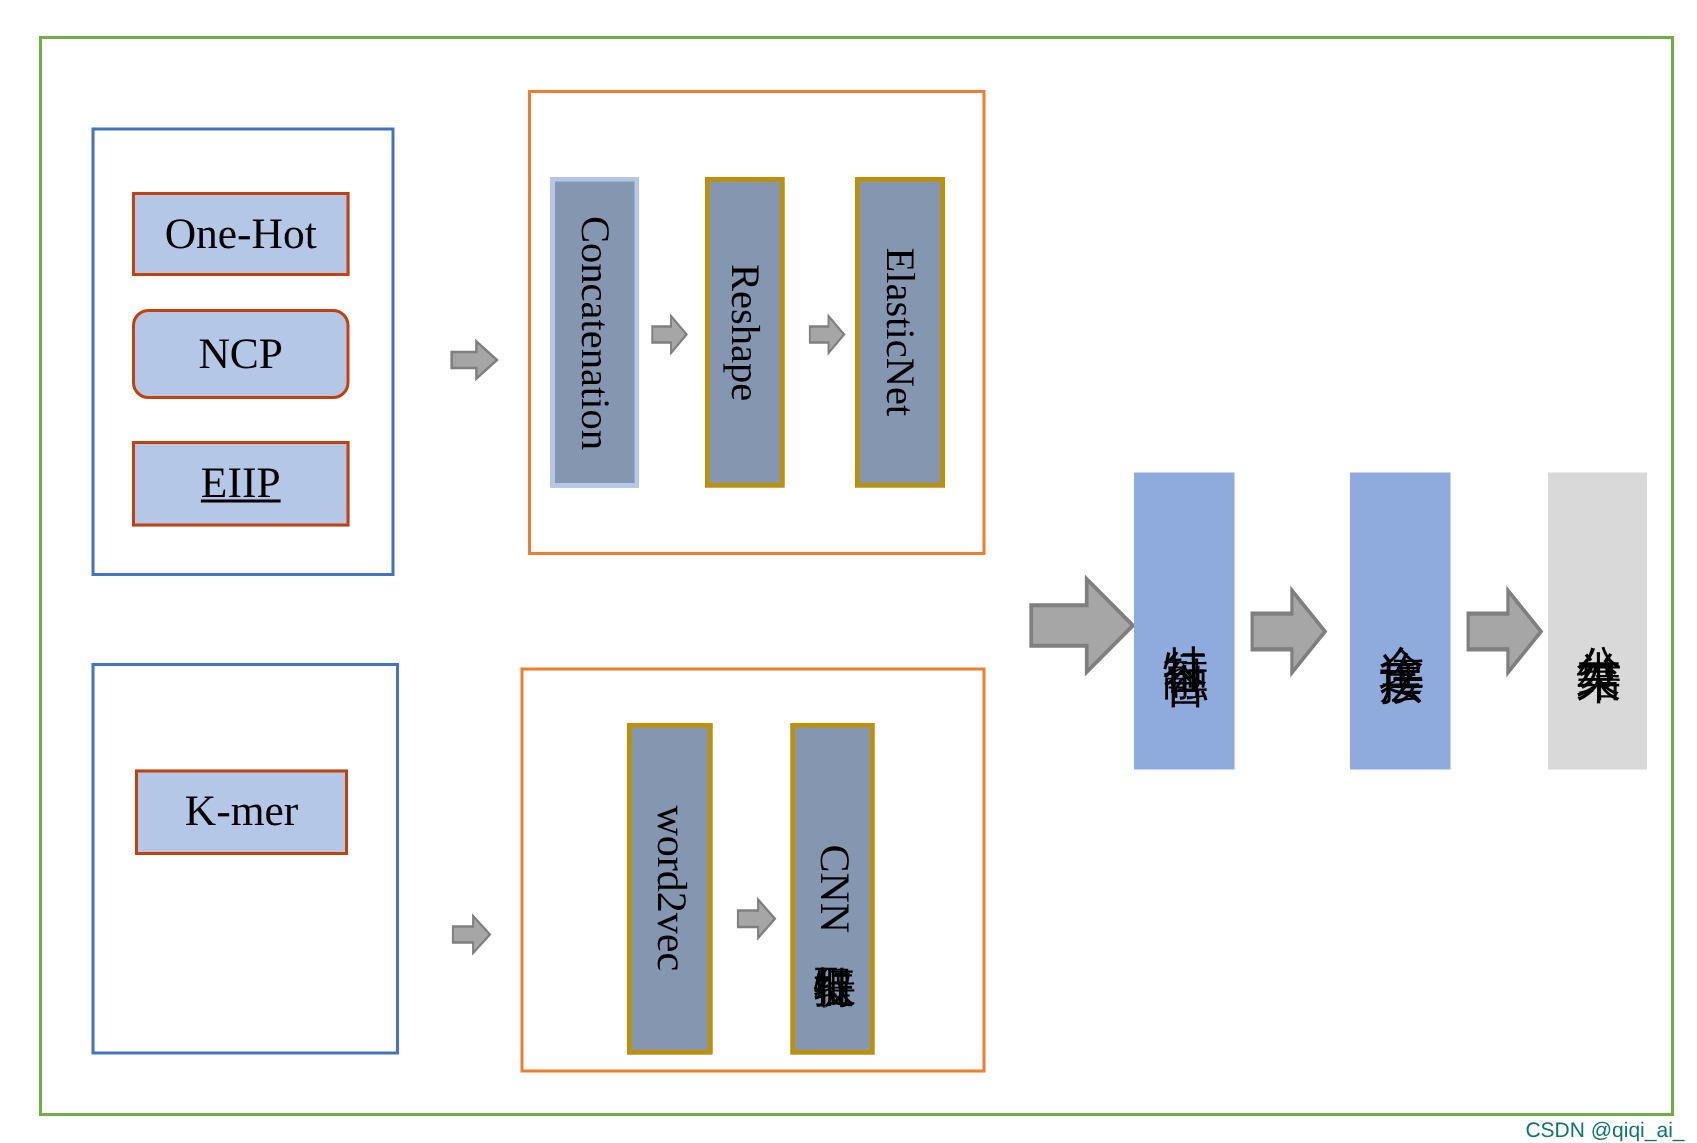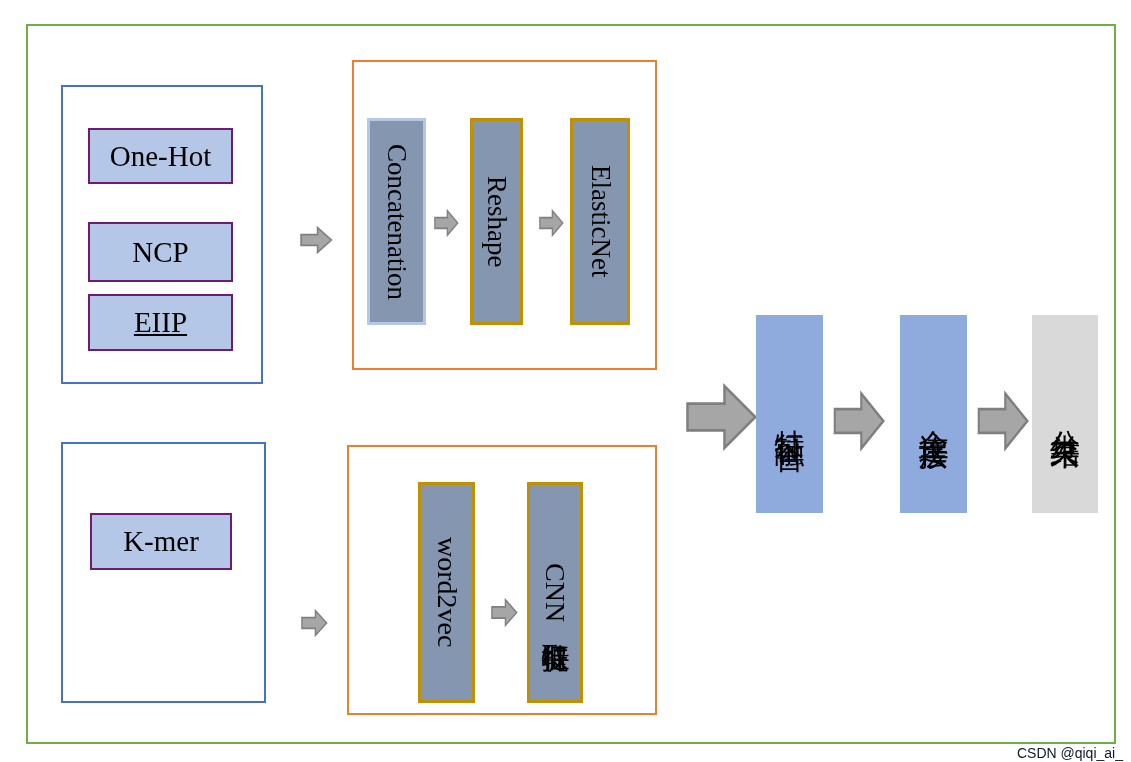--- a/index.html
+++ b/index.html
@@ -14,21 +14,21 @@
     border:2px solid #70AD47;background:transparent;
   }
   
   .blue-container{
     border:2px solid #4472C4;background:#ffffff;
   }
   .blue-container.top{left:61px;top:85px;width:202px;height:299px;}
   .blue-container.bottom{left:61px;top:442px;width:205px;height:261px;}
   
   .lightblue-box{
-    background:#B4C7E7;border:2px solid #701a75;
+    background:#B4C7E7;border:2px solid #c2410c;
     display:flex;align-items:center;justify-content:center;
     font-size:29px;color:#000;
   }
   
   .orange-container{
     border:2px solid #ED7D31;background:#ffffff;
   }
   .orange-container.top{left:352px;top:60px;width:305px;height:310px;}
   .orange-container.bottom{left:347px;top:445px;width:310px;height:270px;}
   
@@ -44,32 +44,32 @@
   .outbox{
     display:flex;align-items:center;justify-content:center;
     writing-mode:vertical-rl;text-orientation:upright;
     font-size:30px;color:#000;letter-spacing:4px;line-height:1.0;
   }
   .outbox.blue{background:#8FAADC;}
   .outbox.gray{background:#D9D9D9;}
   .arrow{display:block;}
   .watermark{
     font-family:"Liberation Sans", sans-serif;
-    font-size:14px;color:#0f172a;
+    font-size:14px;color:#0f766e;
     right:8px;top:745px;text-align:right;
   }
 </style>
 </head>
 <body>
 
 <div class="abs frame"></div>
 
 <div class="abs blue-container top"></div>
 <div class="abs lightblue-box" style="left:88px;top:128px;width:145px;height:56px;">One-Hot</div>
-<div class="abs lightblue-box" style="left:88px;top:222px;width:145px;height:60px;">NCP</div>
+<div class="abs lightblue-box" style="left:88px;top:206px;width:145px;height:60px;border-radius:11px;">NCP</div>
 <div class="abs lightblue-box" style="left:88px;top:294px;width:145px;height:57px;text-decoration:underline;">EIIP</div>
 
 <div class="abs blue-container bottom"></div>
 <div class="abs lightblue-box" style="left:90px;top:513px;width:142px;height:57px;">K-mer</div>
 
 <svg class="abs arrow" style="left:300px;top:226px;" width="33" height="28" viewBox="0 0 60 52" preserveAspectRatio="none">
   <polygon points="2,16 32,16 32,3 57,26 32,49 32,36 2,36" fill="#A6A6A6" stroke="#7F7F7F" stroke-width="3"></polygon>
 </svg>
 
 <svg class="abs arrow" style="left:301px;top:609px;" width="27" height="28" viewBox="0 0 60 52" preserveAspectRatio="none">

